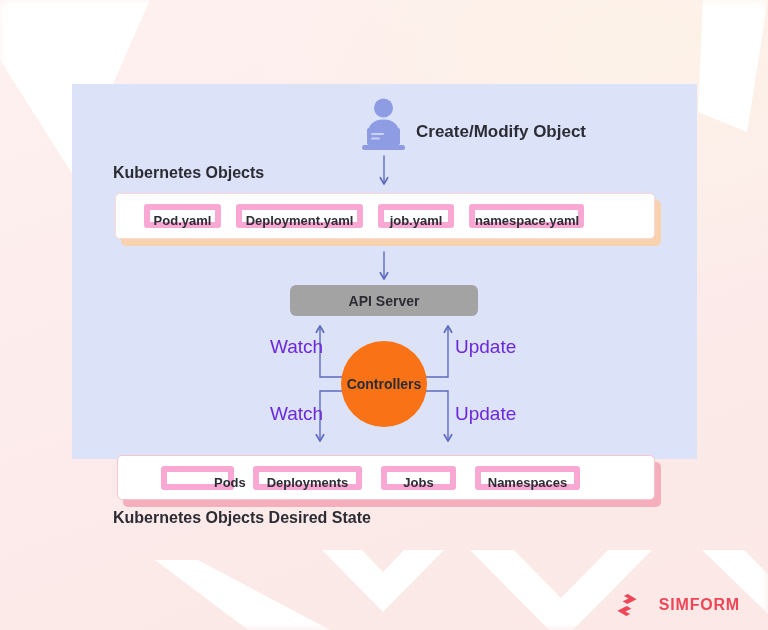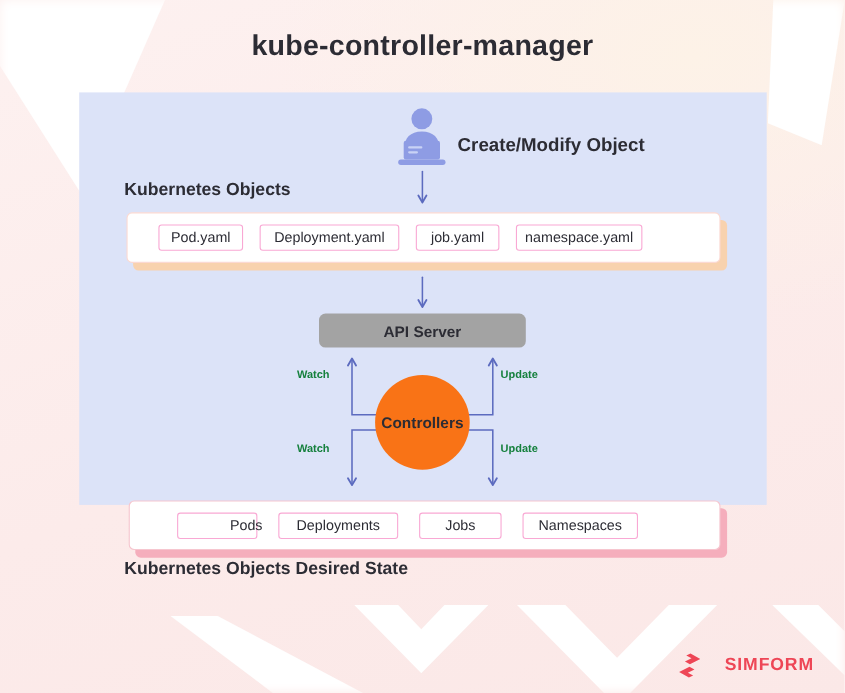--- a/index.html
+++ b/index.html
@@ -46,41 +46,41 @@
     border:1px solid #fbd9d2; box-shadow:6px 7px 0 0 #f8d2ae;
     padding-left:28px; gap:15px;
   }
   .bar.bottom {
     left:45px; top:371px; width:538px; height:45px;
     border:1px solid #f6c6cf; box-shadow:6px 7px 0 0 #f5aebc;
     padding-left:43px; gap:19px;
   }
   .ybox {
     height:24px; line-height:22px; box-sizing:border-box; text-align:center;
-    background:#fff; border:1px solid #f9a8d4; border-radius:3px;
-    font-size:13px; font-weight:400; color:#2c2c34; flex:0 0 auto;
+    background:#fff; border:6px solid #f9a8d4; border-radius:3px;
+    font-size:13px; font-weight:700; color:#2c2c34; flex:0 0 auto;
   }
   .bar.top  .ybox:nth-child(1){width:77px;}  .bar.top  .ybox:nth-child(2){width:127px;}
   .bar.top  .ybox:nth-child(3){width:76px;}  .bar.top  .ybox:nth-child(4){width:115px;}
   .bar.bottom .ybox:nth-child(1){width:73px;padding-left:47px;} .bar.bottom .ybox:nth-child(2){width:109px;}
   .bar.bottom .ybox:nth-child(3){width:75px;} .bar.bottom .ybox:nth-child(4){width:105px;}
 
   .api {
     position:absolute; left:218px; top:201px; width:188px; height:31px;
     background:#a3a3a3; border-radius:6px;
     display:flex; align-items:center; justify-content:center;
     font-size:14px; font-weight:700; color:#2c2c34;
   }
   .circle {
     position:absolute; left:269px; top:257px; width:86px; height:86px;
     background:#f97316; border-radius:50%;
     display:flex; align-items:center; justify-content:center;
     font-size:14px; font-weight:700; color:#2c2c34;
   }
-  .edge-label { position:absolute; font-size:10px; font-weight:700; color:#15803d; }
+  .edge-label { position:absolute; font-size:19px; font-weight:400; color:#6d28d9; }
   #watchUpper  { left:198px; top:252px; }
   #updateUpper { left:383px; top:252px; }
   #watchLower  { left:198px; top:319px; }
   #updateLower { left:383px; top:319px; }
 
   .logo {
     position:absolute; right:28px; bottom:13px;
     display:flex; align-items:center; gap:21px;
   }
   .logo-text { font-size:16px; font-weight:800; letter-spacing:.8px; color:#ee4656; }
@@ -90,21 +90,20 @@
 
 <div class="stage">
 
   <div class="chev" id="chevTL"></div>
   <div class="chev" id="chevTR"></div>
   <div class="chev" id="chevB1"></div>
   <div class="chev" id="chevB2"></div>
   <div class="chev" id="chevB3"></div>
   <div class="chev" id="chevB4"></div>
 
-  <div class="title">kube-controller-manager</div>
 
   <div class="panel">
 
     <svg class="arrows-svg" width="625" height="463" viewBox="0 0 625 463">
       <defs>
         <marker id="ah" viewBox="0 0 10 10" refX="7" refY="5" markerWidth="7.5" markerHeight="7.5" orient="auto">
           <path d="M2 1.5 L8 5 L2 8.5" fill="none" stroke="#5c6bbf" stroke-width="1.6" stroke-linecap="round" stroke-linejoin="round"></path>
         </marker>
       </defs>
       <g fill="none" stroke="#5c6bbf" stroke-width="1.4" stroke-linecap="round">

